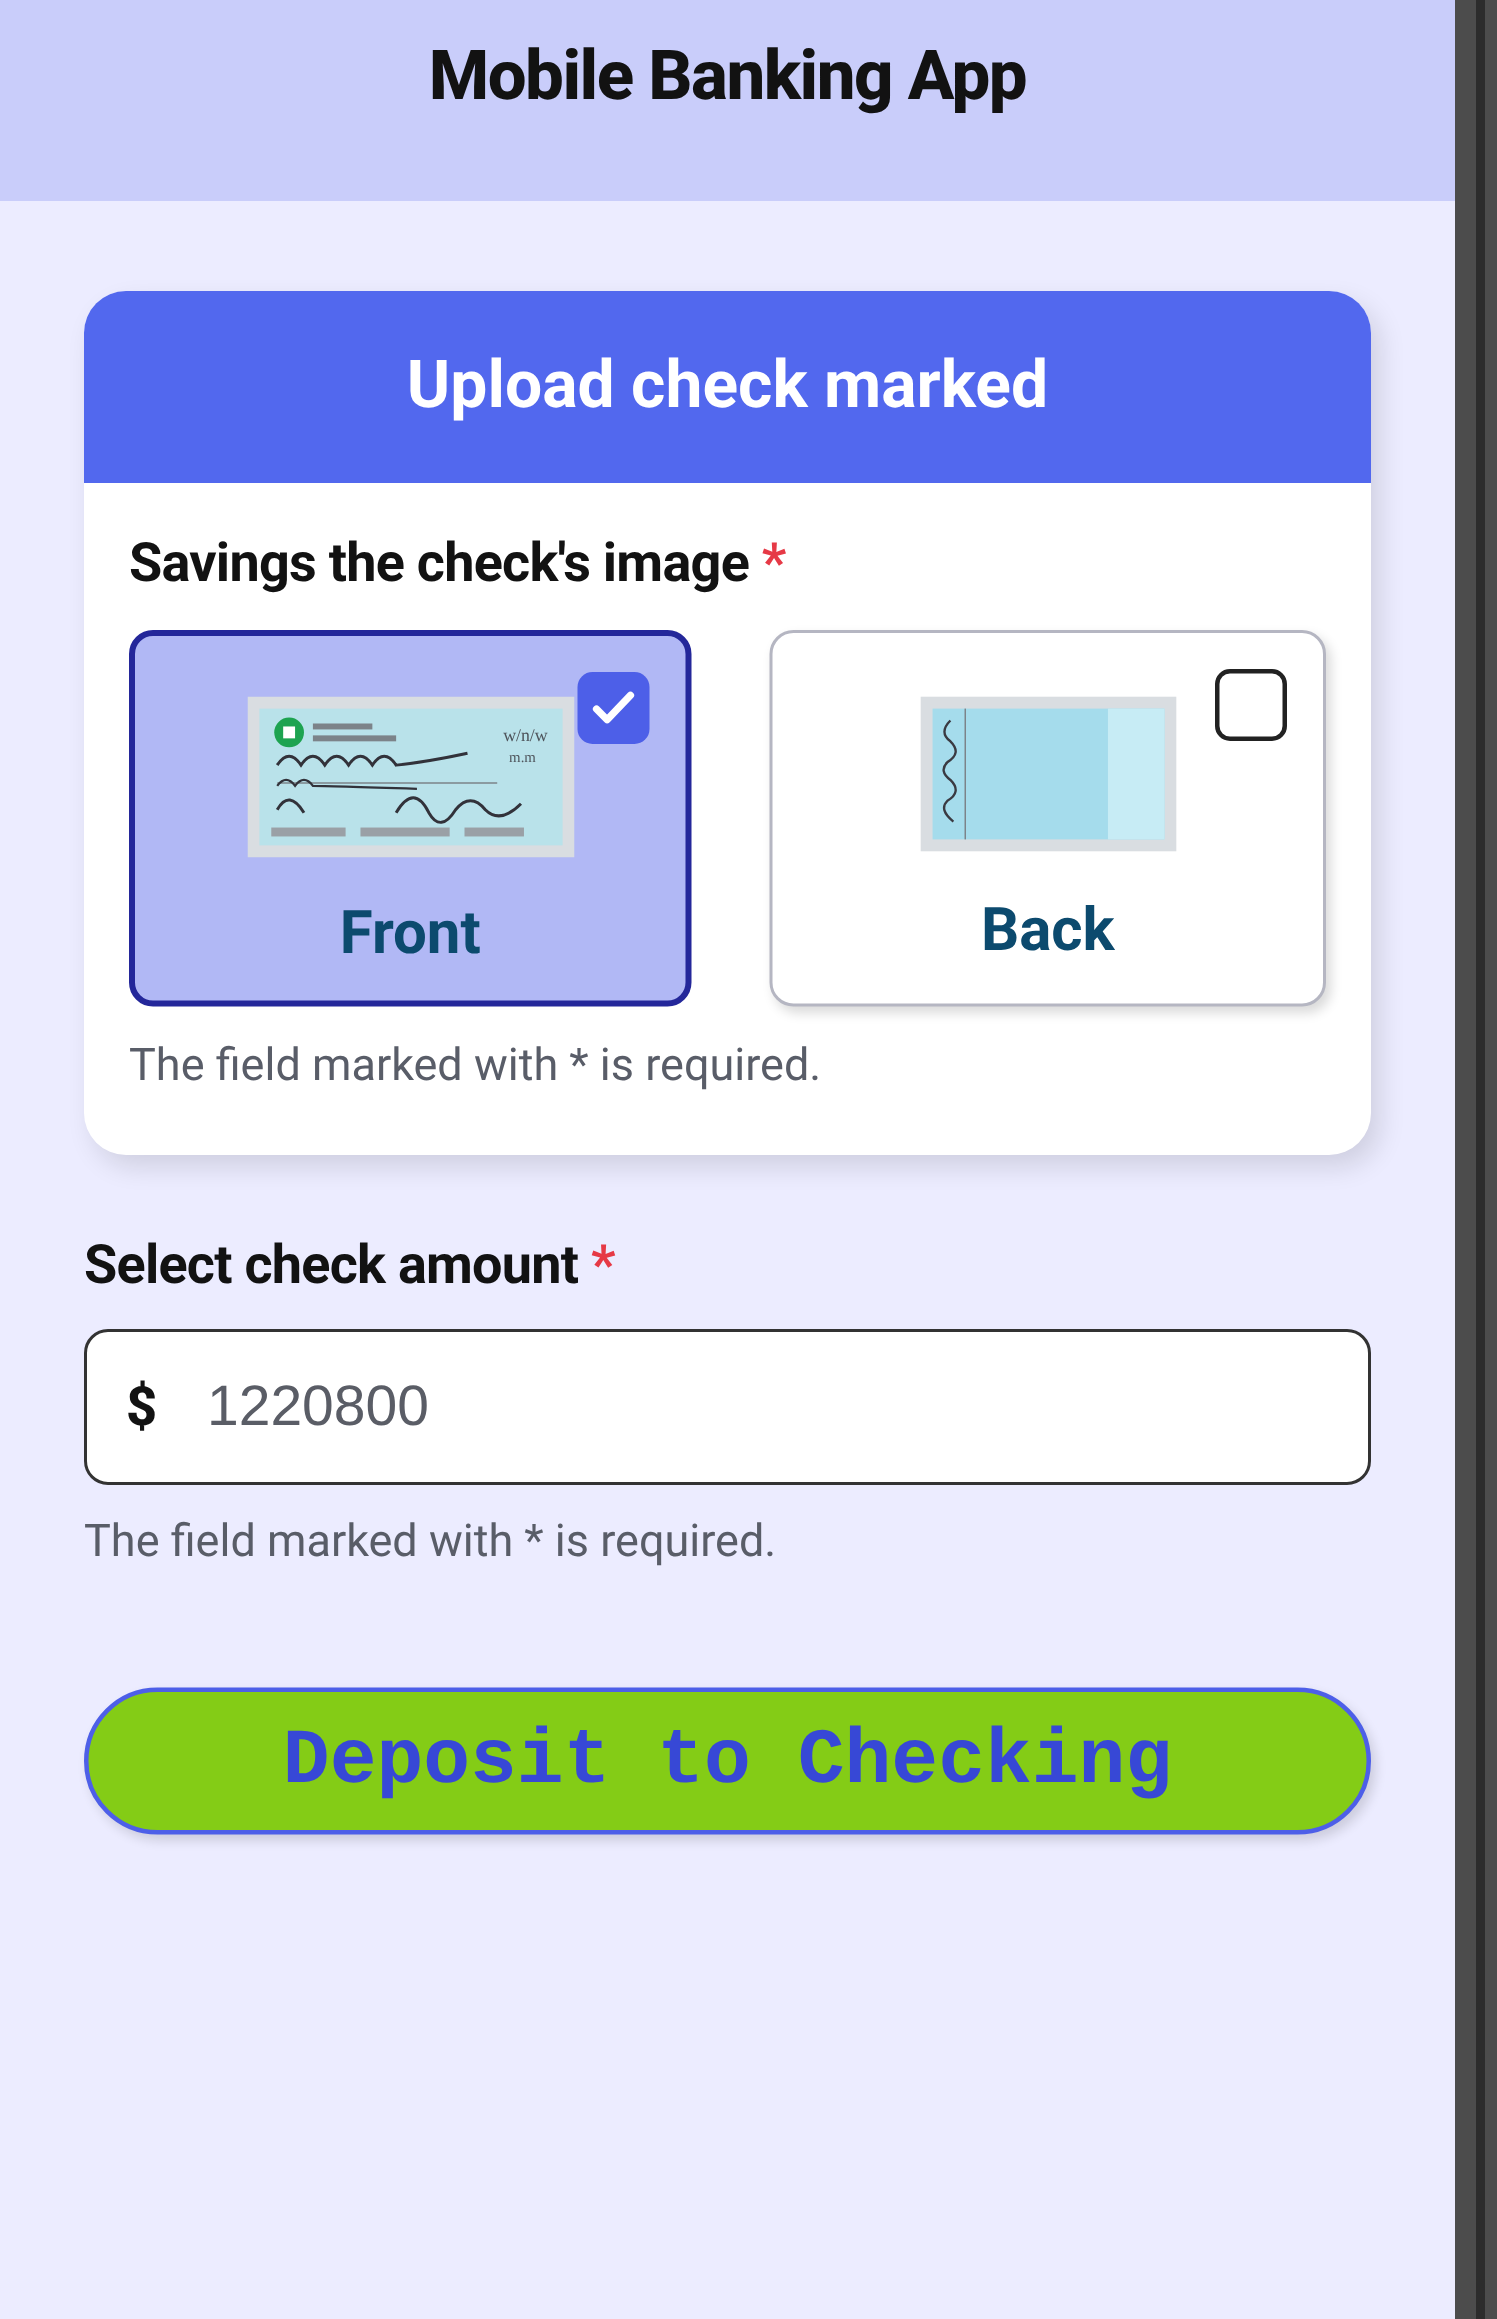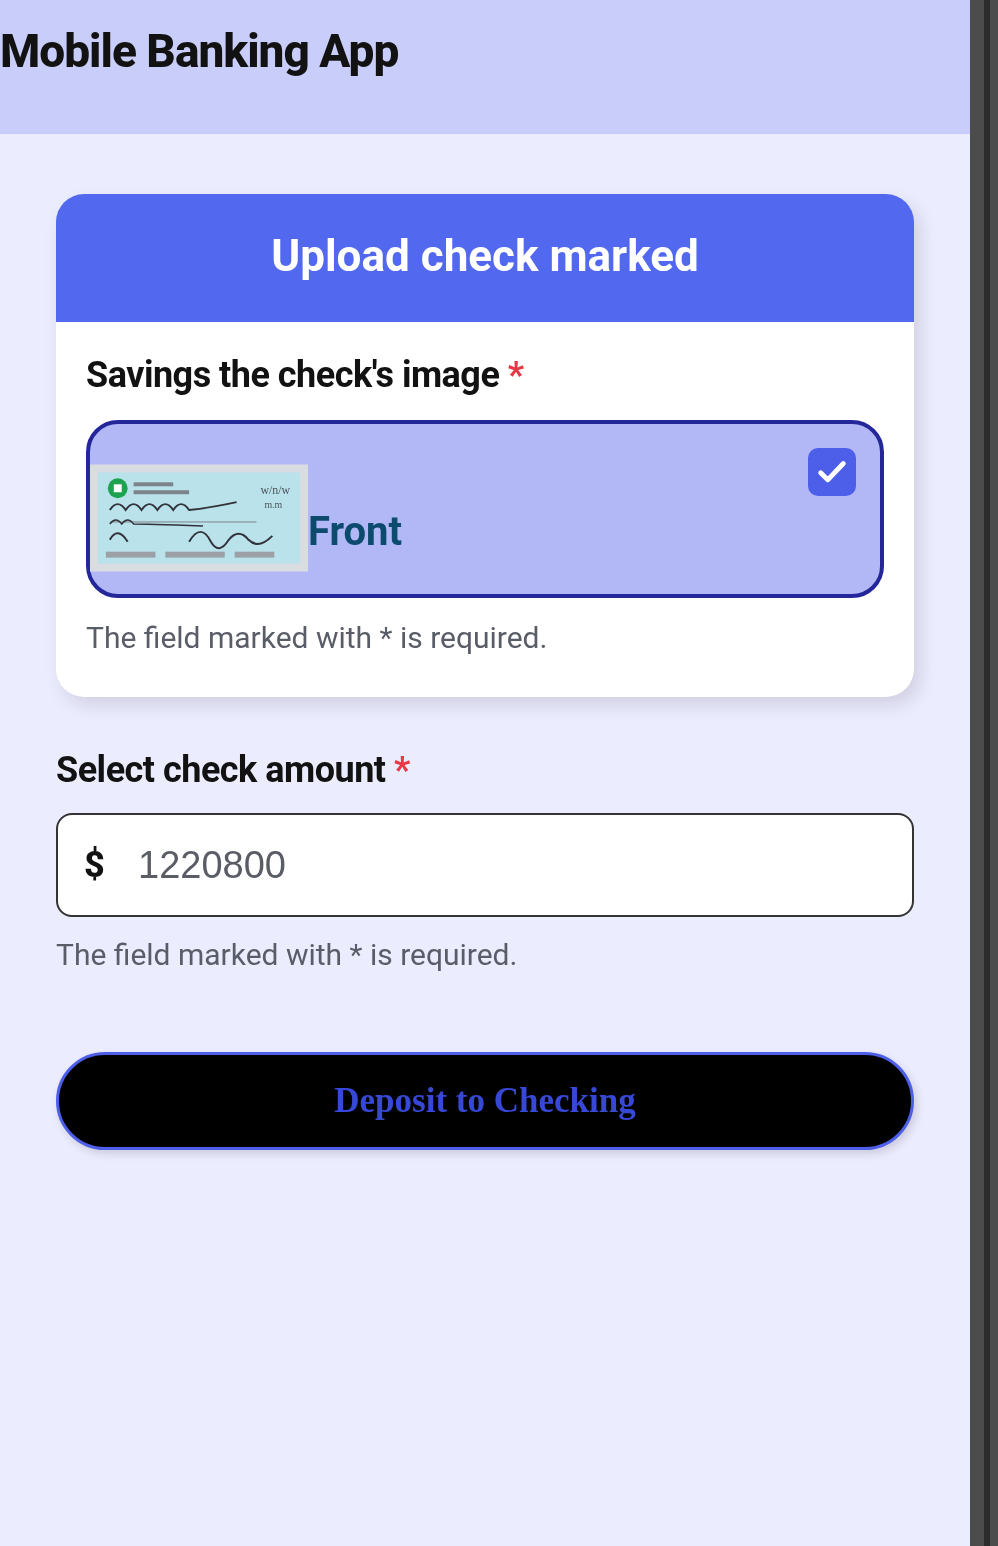--- a/index.html
+++ b/index.html
@@ -22,21 +22,21 @@
       position: absolute;
       right: -20px;
       top: 0;
       bottom: 0;
       width: 6px;
       background: #2c2c2c;
     }
     .header {
       background: #c9cdfa;
       padding: 24px 0 56px;
-      text-align: left;
+      text-align: center;
     }
     .header h1 {
       font-size: 46px;
       font-weight: 800;
       color: #121212;
       letter-spacing: -1px;
     }
     .content {
       padding: 60px 56px 40px;
     }
@@ -65,30 +65,30 @@
       letter-spacing: -0.5px;
     }
     .req-star { color: #e63946; font-weight: 700; }
     .img-options {
       display: flex;
       gap: 52px;
     }
     .img-option {
       position: relative;
       flex: 1;
-      border-radius: 32px;
+      border-radius: 16px;
       padding-top: 40px;
       padding-bottom: 22px;
       text-align: right;
       cursor: pointer;
       background: #fff;
       border: 2px solid #b5b6c2;
       box-shadow: 3px 4px 8px rgba(0,0,0,0.15);
       display: flex;
-      flex-direction: row;
+      flex-direction: column;
       align-items: center;
     }
     .img-option.selected {
       background: #b1b8f5;
       border: 4px solid #24279a;
       box-shadow: none;
     }
     .img-option .check-ind {
       position: absolute;
       top: 24px;
@@ -150,30 +150,30 @@
       margin-top: 20px;
       font-size: 30px;
       color: #595d68;
     }
     .actions { margin-top: 80px; }
     .action-btn {
       width: 100%;
       height: 98px;
       border-radius: 52px;
       border: 3px solid #4d5fe8;
-      background: #000000;
+      background: #84cc16;
       color: #3748d6;
-      font-size: 35px;
+      font-size: 52px;
       font-weight: 700;
       cursor: pointer;
       display: flex;
       align-items: center;
       justify-content: center;
       box-shadow: 3px 4px 8px rgba(0,0,0,0.14);
-      font-family: Liberation Serif, serif;
+      font-family: Liberation Mono, monospace;
     }
     .action-btn + .action-btn { margin-top: 36px; }
 
     
     .check-illus { width: 218px; height: 108px; }
   </style>
 </head>
 <body>
 
 <div class="device">
@@ -215,20 +215,31 @@
               <path d="M20 60 q6 -8 12 0 q6 -8 12 0 q10 0 70 2" stroke="#32323a" stroke-width="1.5" fill="none"></path>
               <path d="M20 76 q8 -14 18 2" stroke="#32323a" stroke-width="2" fill="none"></path>
               <path d="M100 78 q12 -20 22 0 q8 14 18 -2 q10 -12 20 0 q10 10 24 -4" stroke="#32323a" stroke-width="2" fill="none"></path>
               <rect x="16" y="88" width="50" height="6" fill="#9aa0a6"></rect>
               <rect x="76" y="88" width="60" height="6" fill="#9aa0a6"></rect>
               <rect x="146" y="88" width="40" height="6" fill="#9aa0a6"></rect>
             </svg>
             <div class="option-label">Front</div>
           </div>
 
+          <div class="img-option">
+            <span class="check-ind"></span>
+            <svg class="check-illus" viewBox="0 0 220 108">
+              <rect x="24" y="2" width="172" height="104" fill="#d9dde1"></rect>
+              <rect x="32" y="10" width="156" height="88" fill="#a5dcec"></rect>
+              <rect x="150" y="10" width="38" height="88" fill="#c7ecf5"></rect>
+              <line x1="54" y1="10" x2="54" y2="98" stroke="#7c8389" stroke-width="1"></line>
+              <path d="M44 18 q-8 8 0 14 q8 8 -2 14 q-6 6 2 12 q8 8 -2 14 q-6 6 4 14" stroke="#3a3a42" stroke-width="1.6" fill="none"></path>
+            </svg>
+            <div class="option-label">Back</div>
+          </div>
 
         </div>
 
         <div class="helper">The field marked with * is required.</div>
       </div>
     </div>
 
     <div class="amount-section">
       <div class="field-label">
         <span>Select check amount </span><span class="req-star">*</span>

